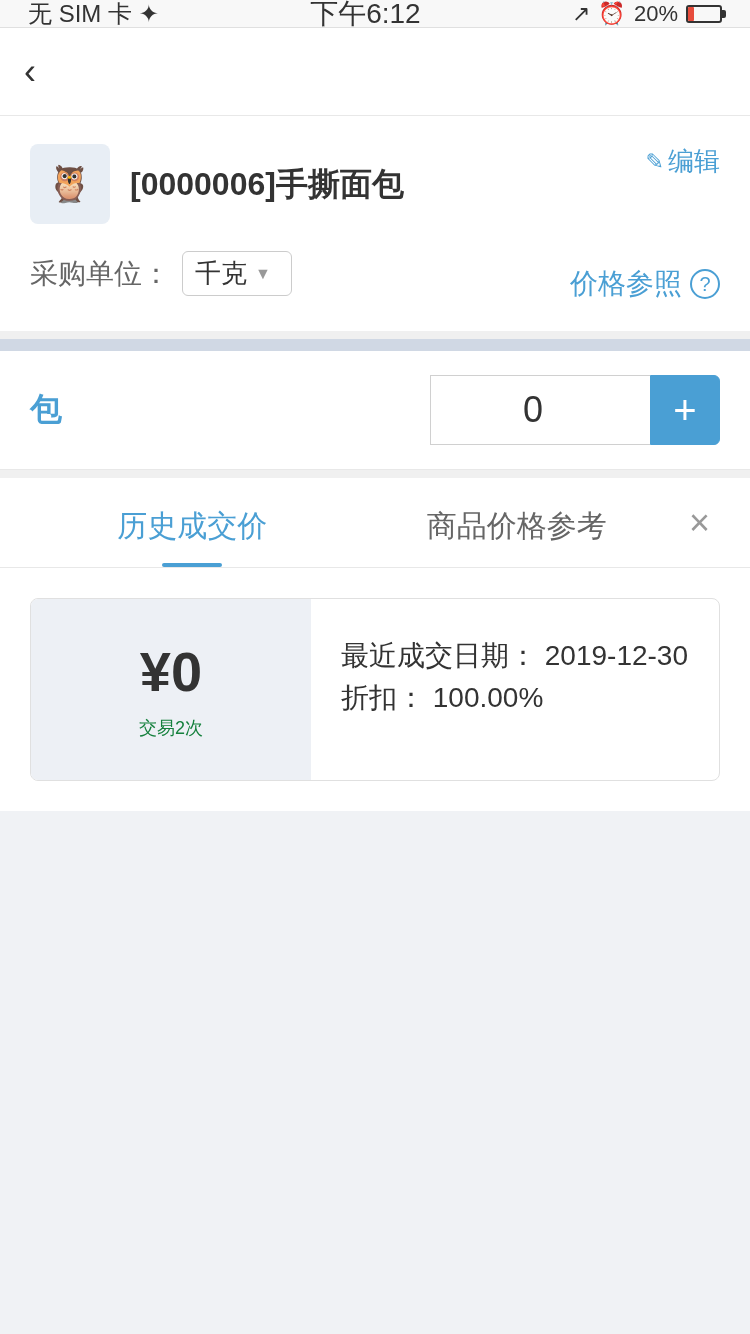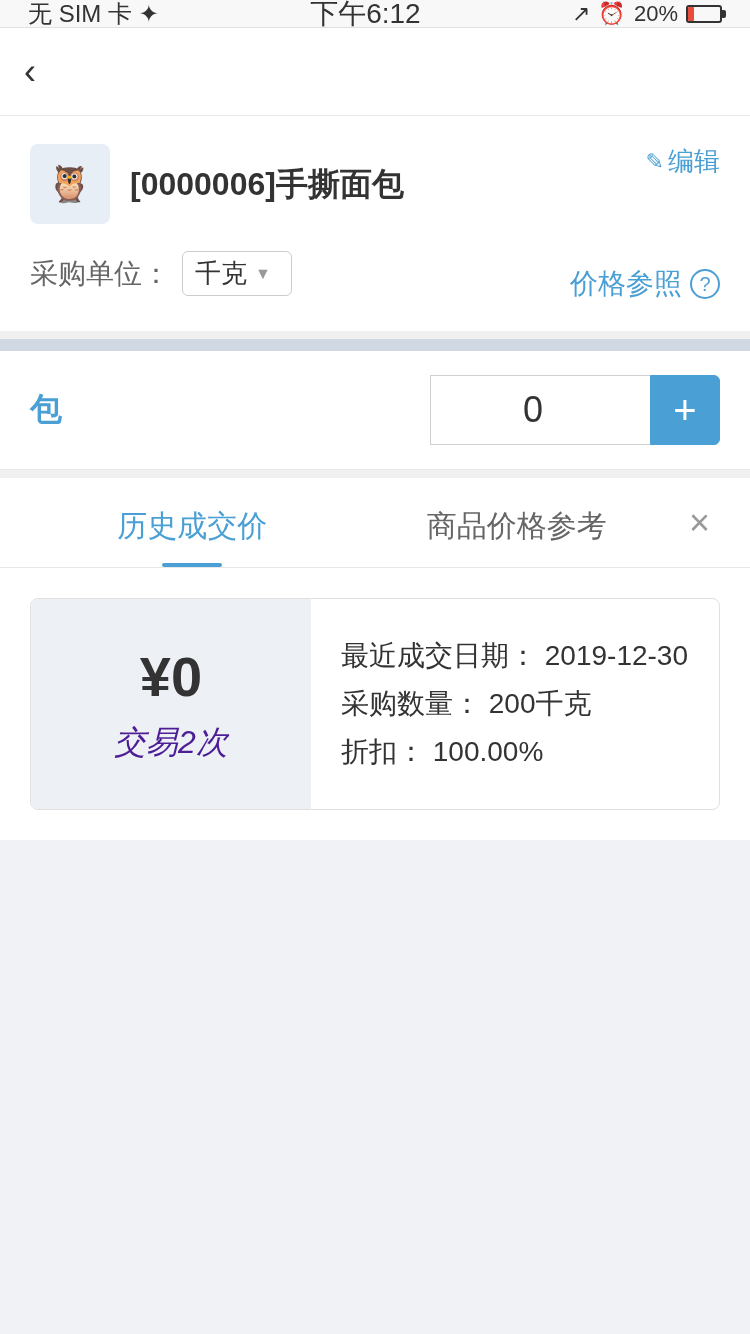--- a/index.html
+++ b/index.html
@@ -326,30 +326,29 @@
       padding: 40px 20px;
       flex-shrink: 0;
     }
     .history-price {
       font-size: 56px;
       font-weight: 600;
       color: #333;
       margin-bottom: 12px;
     }
     .history-trades {
-      font-size: 32px;
-      color: #4c1d95;
-      font-style: italic;
+      font-size: 18px;
+      color: #15803d;
     }
     .history-right {
       flex: 1;
       padding: 36px 30px;
       display: flex;
       flex-direction: column;
-      gap: 6px;
+      gap: 0;
     }
     .history-detail-row {
       font-size: 28px;
       color: #333;
       line-height: 1.5;
     }
 
     
     .page-bg {
       min-height: 600px;
@@ -431,24 +430,20 @@
       <div class="history-left">
         <div class="history-price">¥0</div>
         <div class="history-trades">交易2次</div>
       </div>
       <div class="history-right">
         <div class="history-detail-row">
           <span>最近成交日期：</span>
           <span>2019-12-30</span>
         </div>
         <div class="history-detail-row">
-          <span>采购数量：</span>
-          <span>200千克</span>
-        </div>
-        <div class="history-detail-row">
           <span>折扣：</span>
           <span>100.00%</span>
         </div>
       </div>
     </div>
   </div>
 </div>
 
 <div class="page-bg"></div>
 

